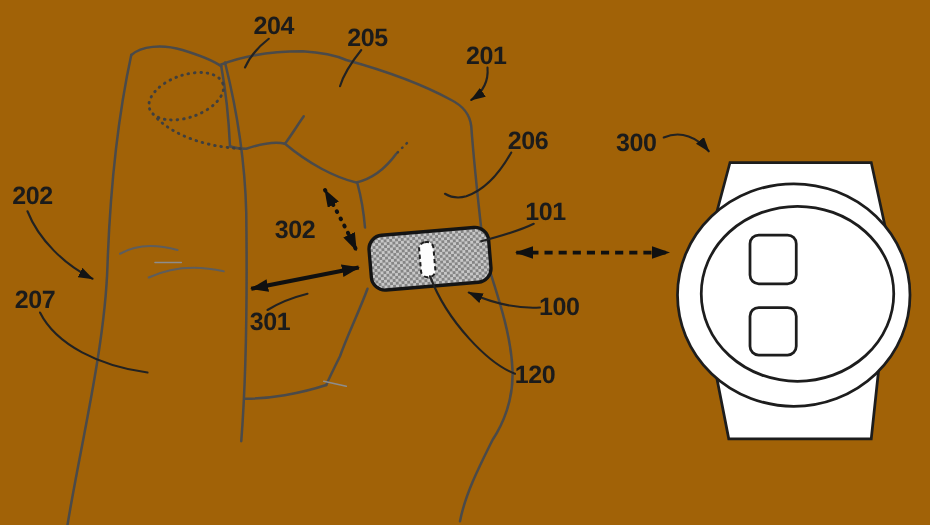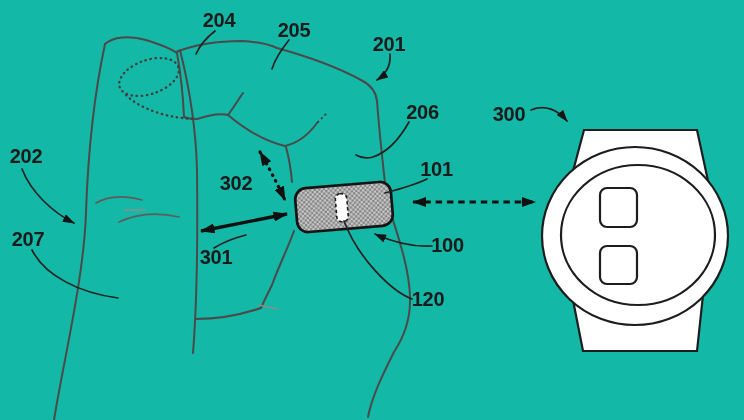--- a/index.html
+++ b/index.html
@@ -1,16 +1,16 @@
 <!DOCTYPE html>
 <html><head>
 <meta charset="utf-8">
 <style>
   html,body{margin:0;padding:0;background:#fff;}
-  .stage{position:relative;width:744px;height:420px;background:#14b8a6;overflow:hidden;}
+  .stage{position:relative;width:744px;height:420px;background:#a16207;overflow:hidden;}
   svg{display:block;}
   .ref{font:700 20px "Liberation Sans", sans-serif;fill:#1b1b1b;letter-spacing:-0.3px;}
   .hand{stroke:#4a4a4a;stroke-width:2;fill:none;stroke-linecap:round;}
   .crease{stroke:#5d5d5d;stroke-width:1.7;fill:none;stroke-linecap:round;}
   .smudge{stroke:#8d8d8d;stroke-width:1.3;fill:none;stroke-linecap:round;}
   .dotted{stroke:#3f3f3f;stroke-width:2.3;fill:none;stroke-linecap:round;stroke-dasharray:0.5 4.6;}
   .lead{stroke:#222;stroke-width:1.7;fill:none;stroke-linecap:round;}
   .watchline{stroke:#1d1d1d;stroke-width:2.2;}
 </style>
 </head>

